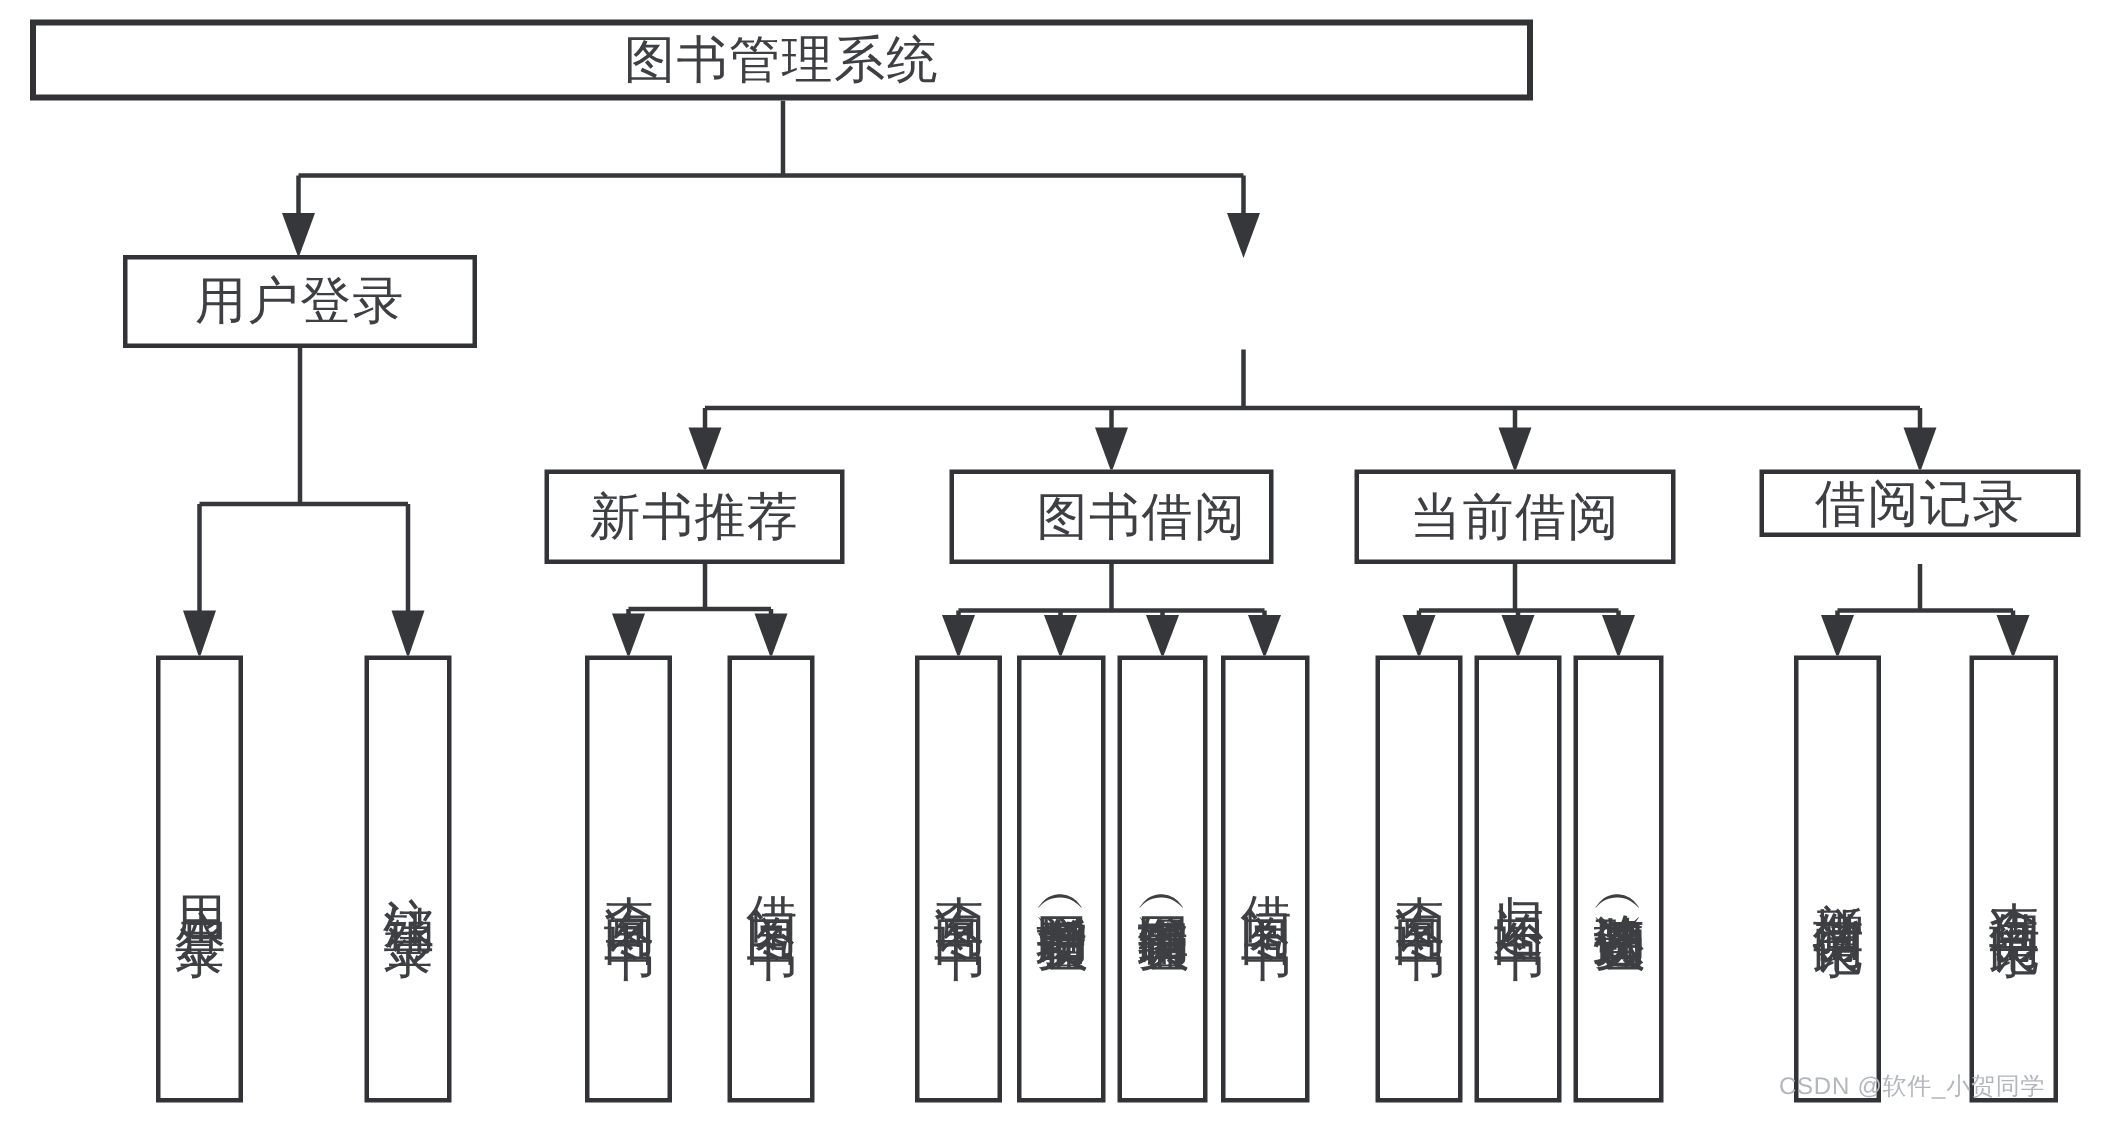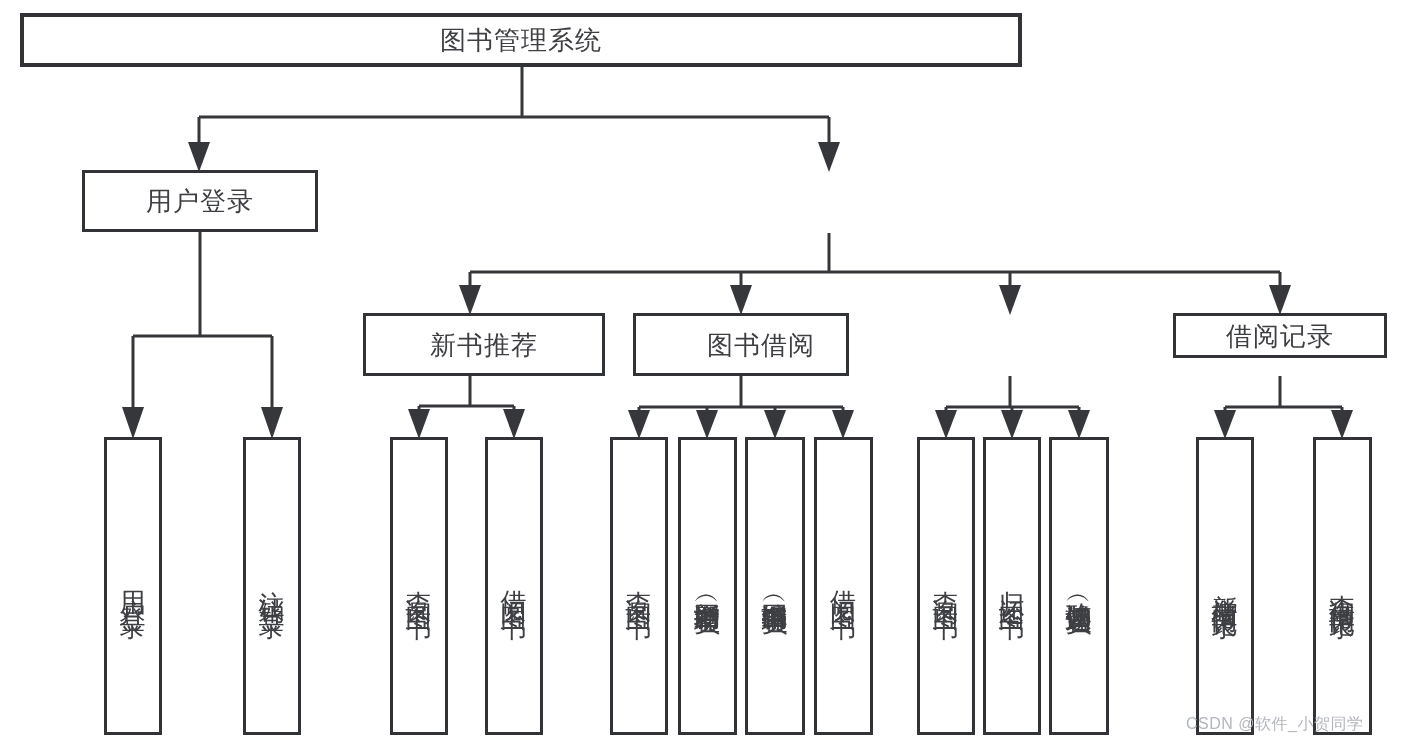--- a/index.html
+++ b/index.html
@@ -17,21 +17,21 @@
 
   .box {
     position: absolute;
     box-sizing: border-box;
     border: 3px solid #323337;
     background: #ffffff;
     display: flex;
     align-items: center;
     justify-content: center;
     color: #3e3f43;
-    font-size: 26px;
+    font-size: 34px;
     letter-spacing: 1px;
     line-height: 1;
   }
   .root-box { border-width: 4px; }
 
   .leaf { top: 437px; height: 298px; }
   .vtext {
     writing-mode: vertical-rl;
     text-orientation: mixed;
     white-space: nowrap;
@@ -40,21 +40,21 @@
   .ls-wide  { letter-spacing: 8px; }
   .ls-mid   { letter-spacing: 4px; }
   .ls-tight { letter-spacing: 1px; }
 
   
   #b-root  { left: 20px;  top: 13px;  width: 1002px; height: 54px; }
   
   #b-user  { left: 82px;  top: 170px; width: 236px; height: 62px; }
   #b-mgmt  { left: 712px; top: 170px; width: 235px; height: 63px; }
   
-  #b-nbr   { left: 363px;  top: 313px; width: 242px; height: 63px; text-align: right; }
+  #b-nbr   { left: 363px;  top: 313px; width: 200px; height: 63px; text-align: right; }
   #b-bb    { left: 633px;  top: 313px; width: 216px; height: 63px; padding-left: 40px; }
   #b-cb    { left: 903px;  top: 313px; width: 214px; height: 63px; }
   #b-br    { left: 1173px; top: 313px; width: 214px; height: 45px; }
   
   #l-u1 { left: 104px;  width: 58px; }
   #l-u2 { left: 243px;  width: 58px; }
   #l-n1 { left: 390px;  width: 58px; }
   #l-n2 { left: 485px;  width: 58px; }
   #l-b1 { left: 610px;  width: 58px; }
   #l-b2 { left: 678px;  width: 59px; }
@@ -164,20 +164,23 @@
   <div class="box" id="b-user">
     <span>用户登录</span>
   </div>
 
   <div class="box" id="b-nbr">
     <span>新书推荐</span>
   </div>
   <div class="box" id="b-bb">
     <span>图书借阅</span>
   </div>
+  <div class="box" id="b-cb">
+    <span>当前借阅</span>
+  </div>
   <div class="box" id="b-br">
     <span>借阅记录</span>
   </div>
 
   <div class="box leaf" id="l-u1">
     <span class="vtext ls-wide">用户登录</span>
   </div>
   <div class="box leaf" id="l-u2">
     <span class="vtext ls-wide">注销登录</span>
   </div>

